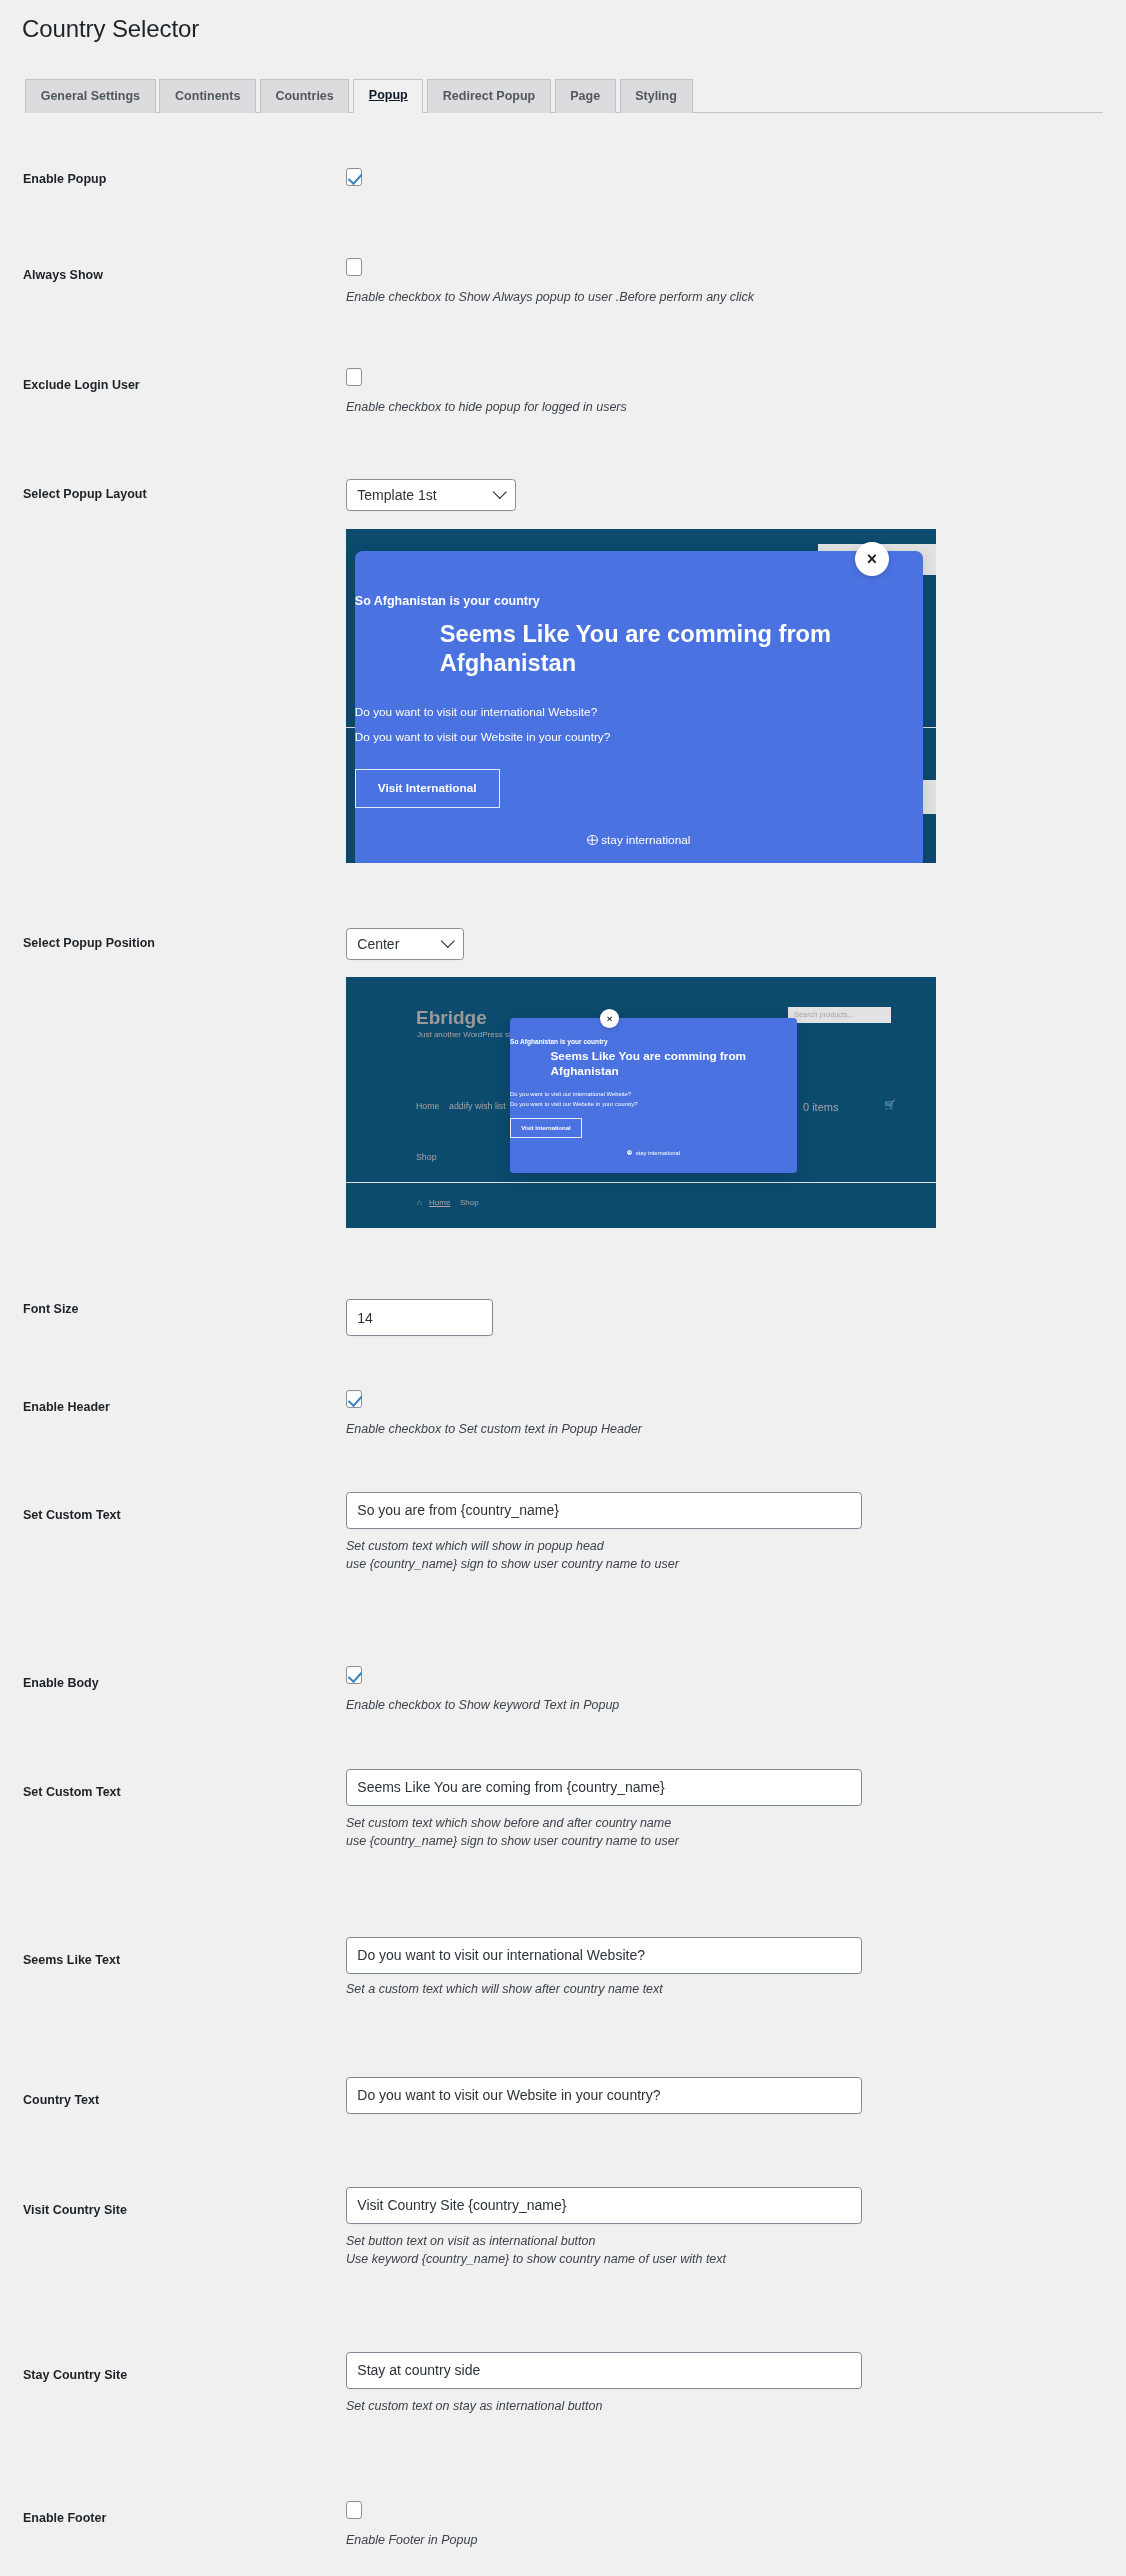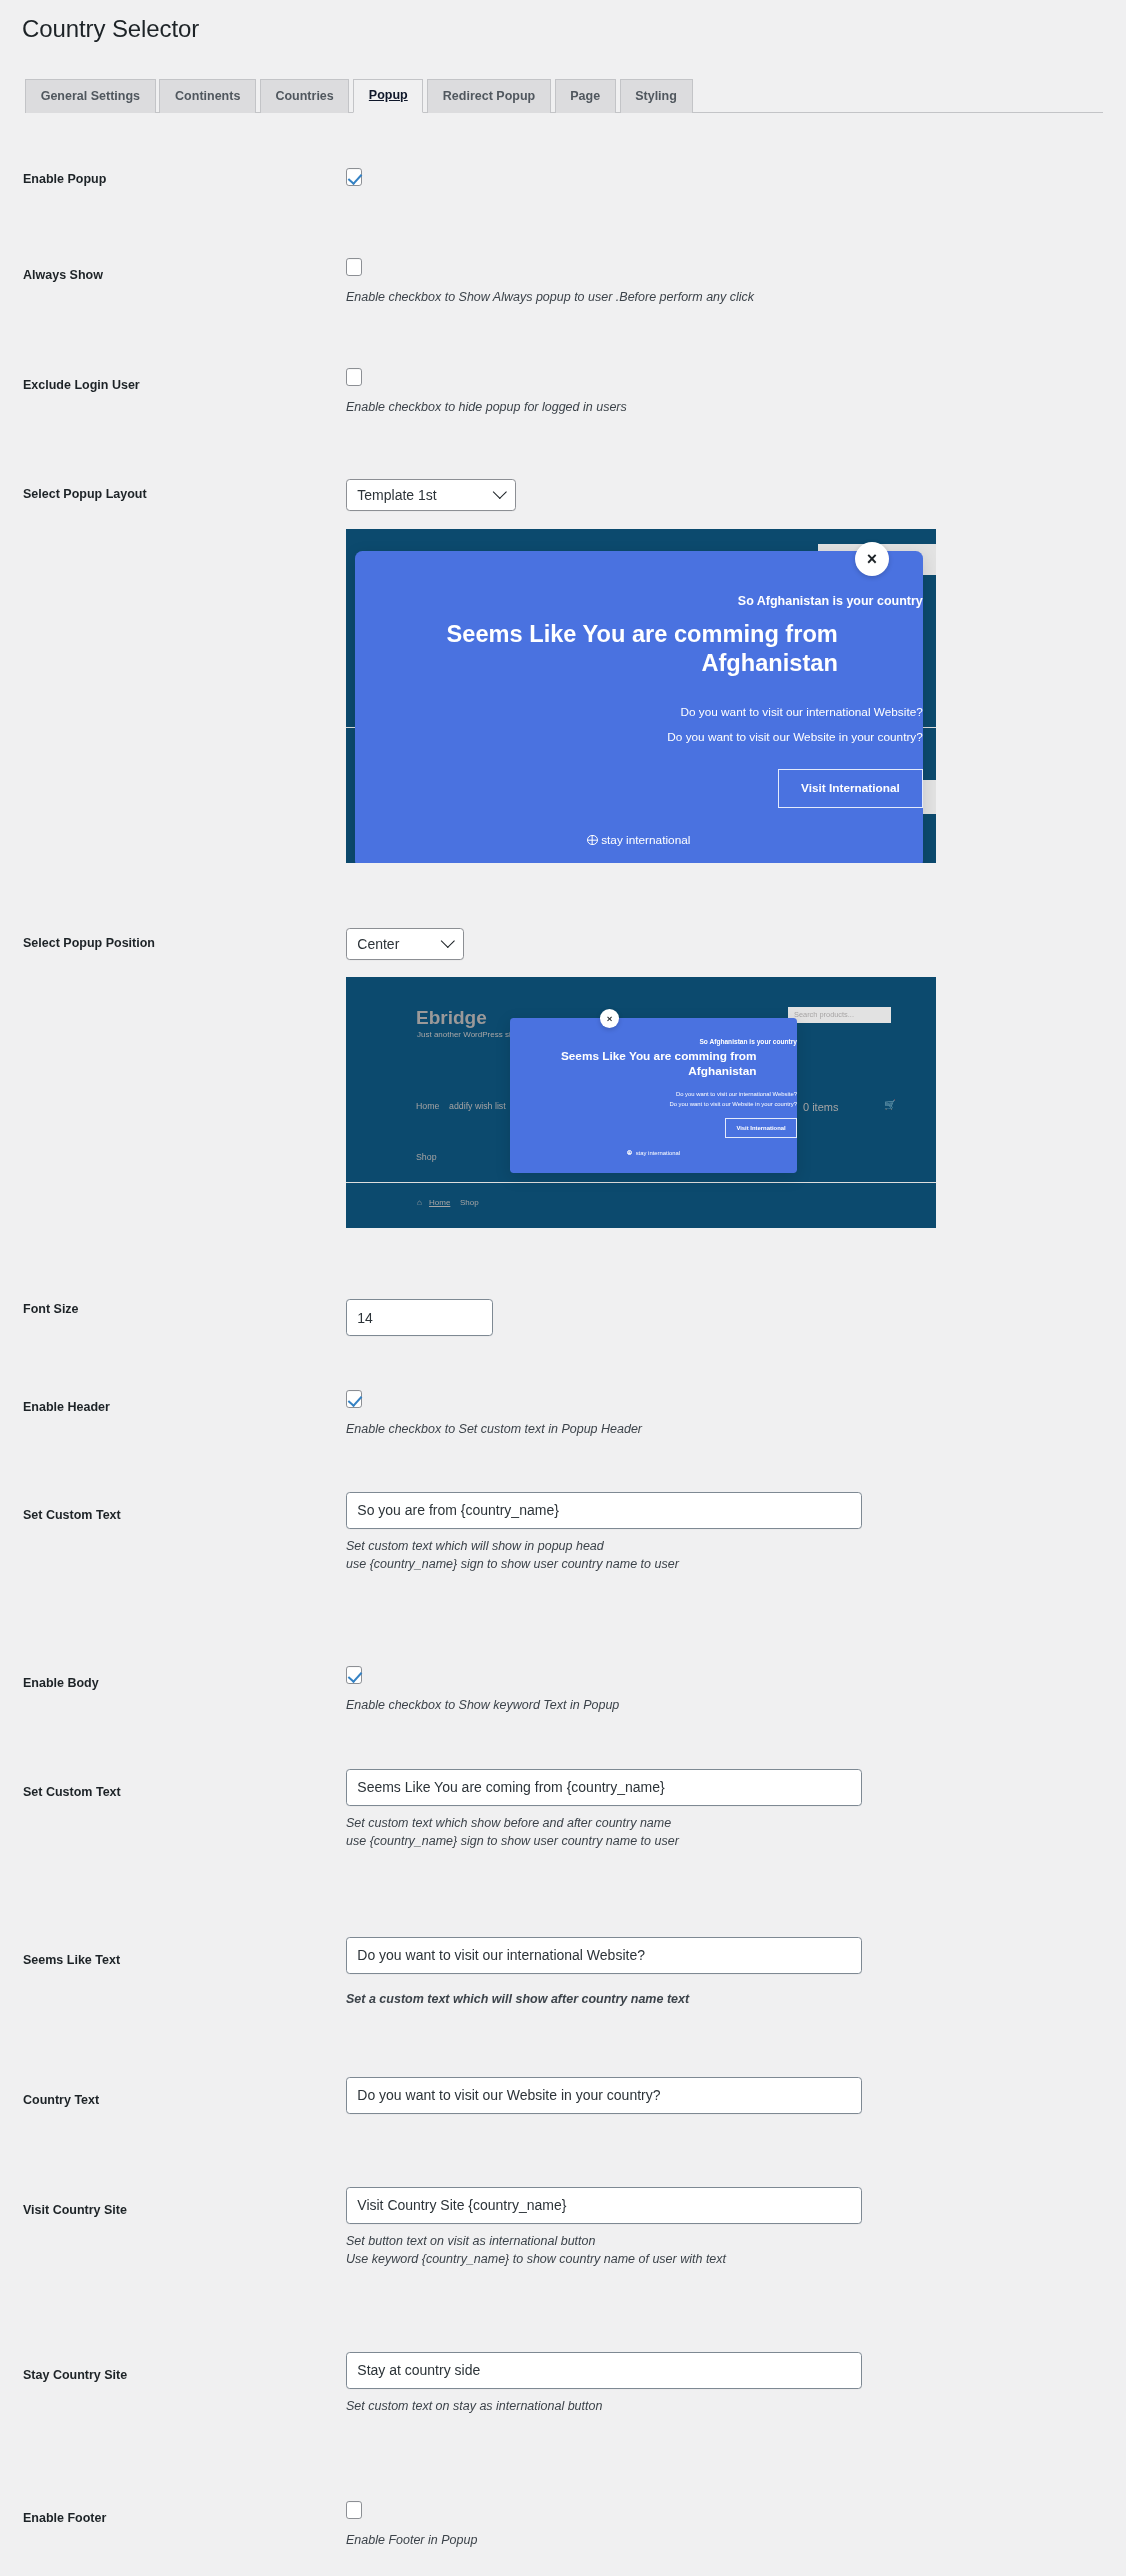--- a/index.html
+++ b/index.html
@@ -90,21 +90,21 @@
   .wp-rule{position:absolute;left:0;right:0;height:0.7px;background:#dedede;}
   .wp-title{position:absolute;font-weight:700;color:#9b9999;}
   .wp-sub{position:absolute;color:#a9a7a7;}
   .wp-nav{position:absolute;color:#a5a3a3;}
   .wp-box{position:absolute;background:#e2e2e2;}
   .wp-small{position:absolute;color:#a7a5a5;}
 
   
   .popup{
     position:absolute;background:#4a72e0;border-radius:5.9px;color:#fff;
-    text-align:right;box-shadow:0 4.4px 16px rgba(0,0,0,.13);
+    text-align:left;box-shadow:0 4.4px 16px rgba(0,0,0,.13);
   }
   .popup .p-eyebrow{font-weight:700;}
   .popup .p-head{font-weight:700;line-height:1.25;}
   .popup .p-q{font-weight:400;}
   .popup .p-btn{
     display:inline-block;border:0.7px solid rgba(255,255,255,.85);
     color:#fff;font-weight:700;background:transparent;cursor:pointer;
   }
   .popup .p-foot{display:flex;align-items:center;justify-content:center;gap:3.7px;}
   .globe{display:inline-block;border-radius:50%;border:0.7px solid #fff;position:relative;}
@@ -276,21 +276,21 @@
       <div class="txt w-big">Seems Like You are coming from {country_name}</div>
       <div class="hint" style="margin-top:8px;">Set custom text which show before and after country name</div>
       <div class="hint">use {country_name} sign to show user country name to user</div>
     </div>
   </div>
 
   <div class="row" style="top:1952px;">
     <div class="row-label">Seems Like Text</div>
     <div class="field" style="top:-15.5px;">
       <div class="txt w-big">Do you want to visit our international Website?</div>
-      <div class="hint" style="margin-top:16px;font-weight:bold;">Set a custom text which will show after country name text</div>
+      <div class="hint" style="margin-top:6px;">Set a custom text which will show after country name text</div>
     </div>
   </div>
 
   <div class="row" style="top:2092px;">
     <div class="row-label">Country Text</div>
     <div class="field" style="top:-15.5px;">
       <div class="txt w-big">Do you want to visit our Website in your country?</div>
     </div>
   </div>
 

